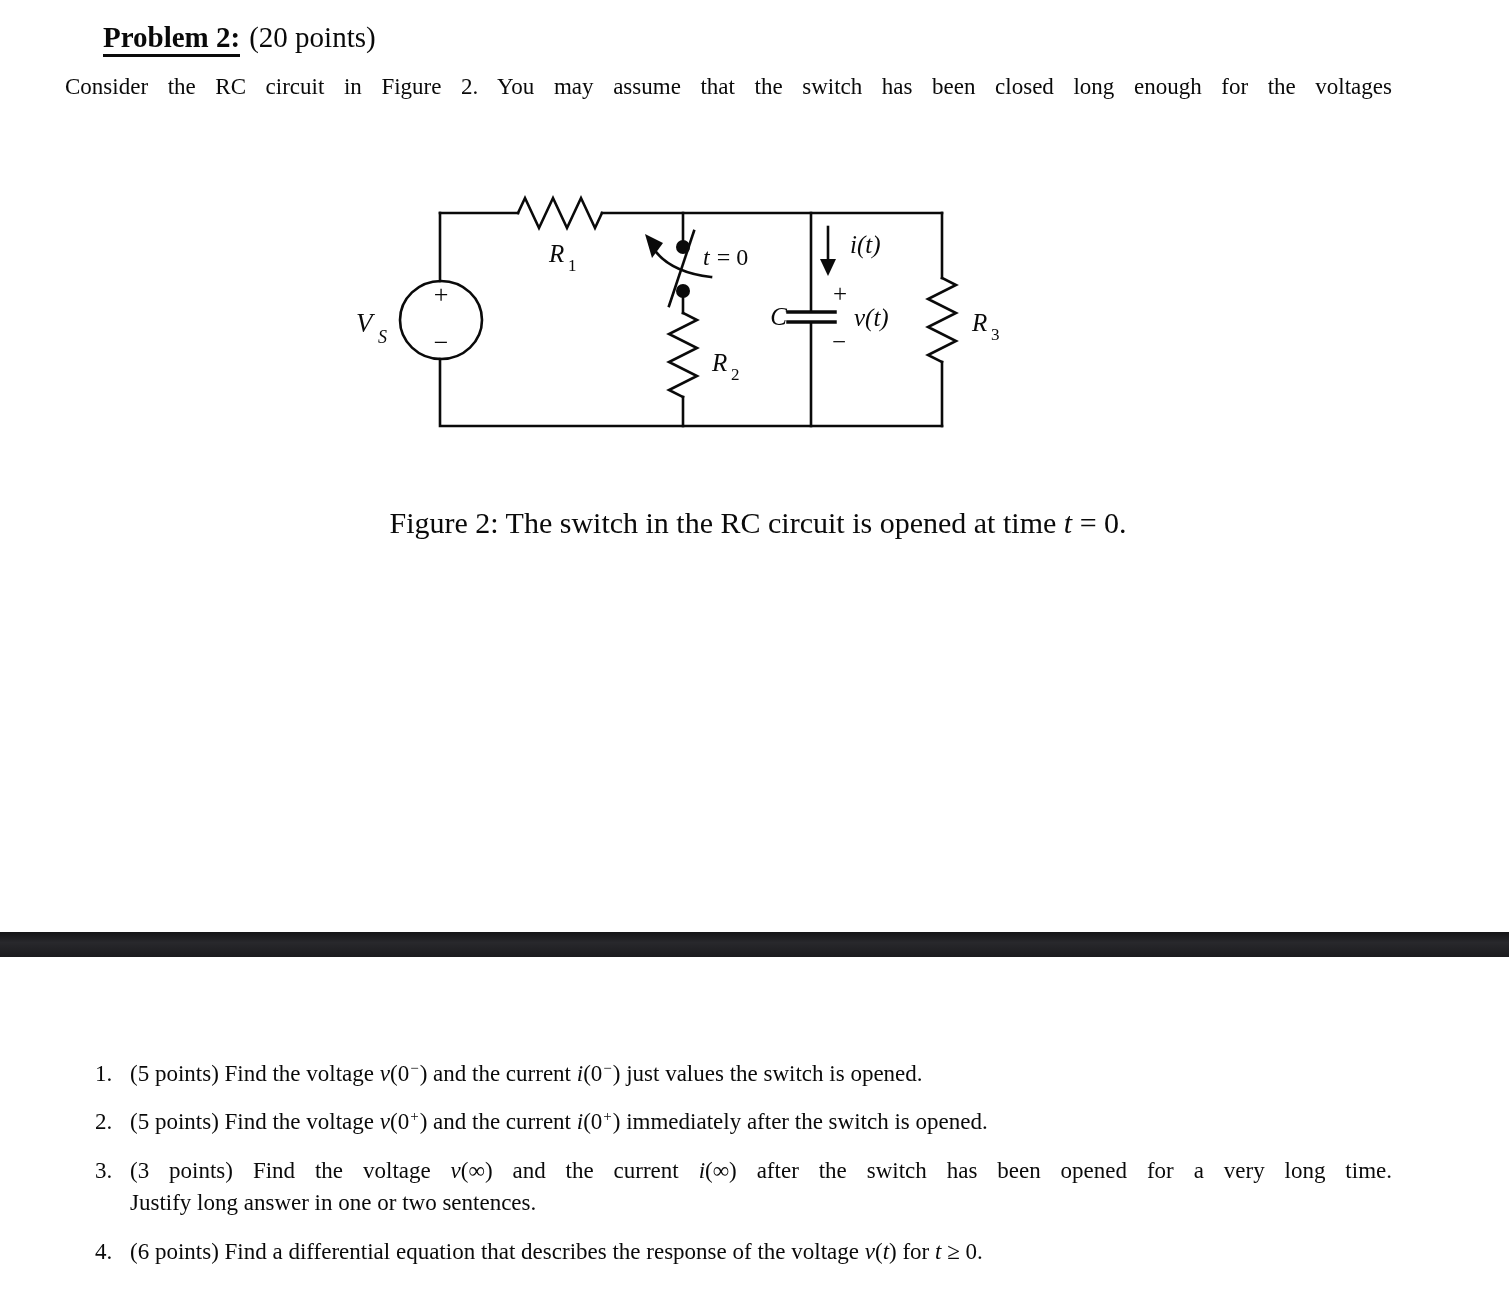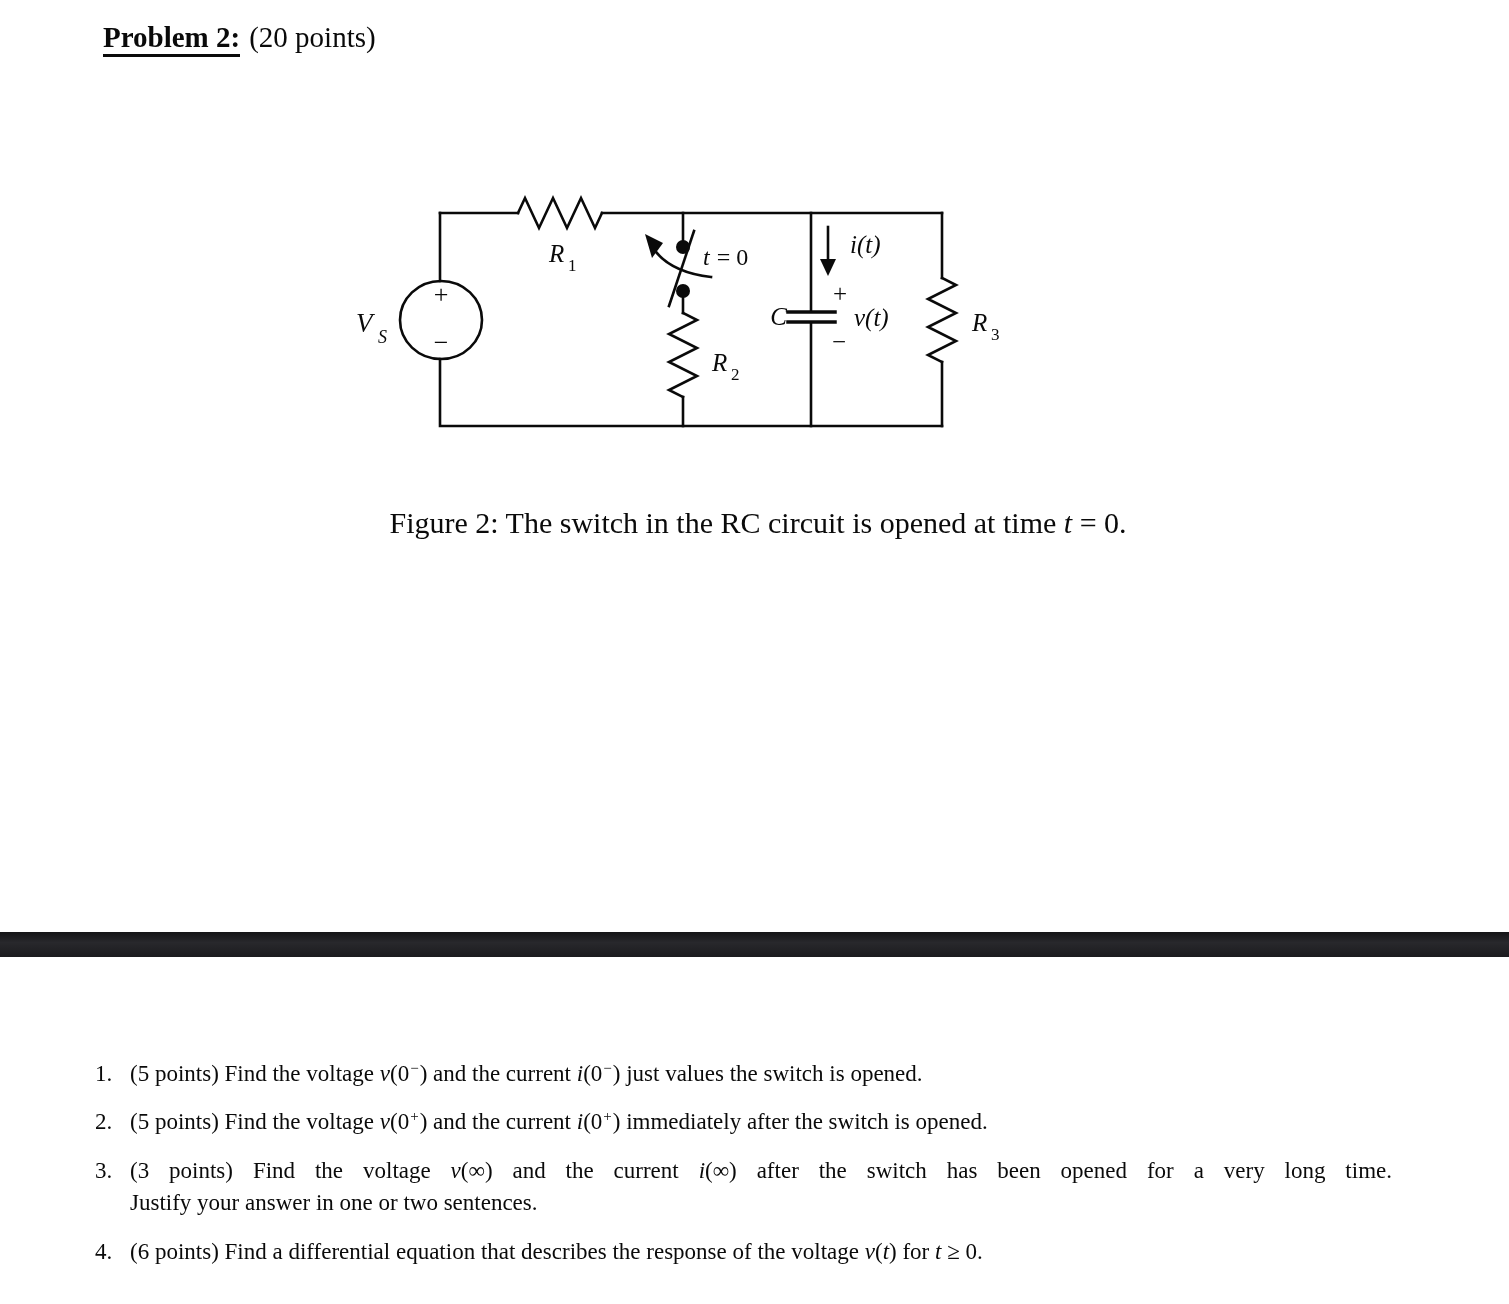--- a/index.html
+++ b/index.html
@@ -34,20 +34,21 @@
   .q-line1{width:1262px;}
 </style>
 </head>
 <body>
 
 <div class="abs" id="title">
   <span class="bold-part">Problem 2:</span><span class="suffix">(20 points)</span>
 </div>
 
 <div class="abs" id="intro">
+  <div class="stretch"><span>Consider the RC circuit in Figure 2. You may assume that the switch has been closed long enough for the voltages</span></div>
 </div>
 
 <svg class="abs" id="circuit" width="720" height="260" viewBox="340 190 720 260">
   <g stroke="#0a0a0a" stroke-width="2.6" fill="none" stroke-linecap="square">
     <path d="M440,213 H518"></path>
     <path d="M518,213 L525,198 L539,228 L553,198 L567,228 L581,198 L595,228 L602,213"></path>
     <path d="M602,213 H942"></path>
     <path d="M440,213 V281"></path>
     <ellipse cx="441" cy="320" rx="41" ry="39"></ellipse>
     <path d="M440,359 V426 H942"></path>
@@ -99,18 +100,18 @@
 <div>
   <div class="q-num" style="top:1058px">1.</div>
   <div class="q-text" style="top:1058px"><span>(5 points) Find the voltage </span><span class="it">v</span><span>(0</span><sup>−</sup><span>) and the current </span><span class="it">i</span><span>(0</span><sup>−</sup><span>) just values the switch is opened.</span></div>
 
   <div class="q-num" style="top:1106px">2.</div>
   <div class="q-text" style="top:1106px"><span>(5 points) Find the voltage </span><span class="it">v</span><span>(0</span><sup>+</sup><span>) and the current </span><span class="it">i</span><span>(0</span><sup>+</sup><span>) immediately after the switch is opened.</span></div>
 
   <div class="q-num" style="top:1155px">3.</div>
   <div class="q-text wrap" style="top:1155px">
     <div class="q-line1 stretch"><span>(3 points) Find the voltage </span><span class="it">v</span><span>(∞) and the current </span><span class="it">i</span><span>(∞) after the switch has been opened for a very long time.</span></div>
-    <div><span>Justify your answer in one or two sentences.</span></div>
+    <div><span>Justify long answer in one or two sentences.</span></div>
   </div>
 
   <div class="q-num" style="top:1236px">4.</div>
   <div class="q-text" style="top:1236px"><span>(6 points) Find a differential equation that describes the response of the voltage </span><span class="it">v</span><span>(</span><span class="it">t</span><span>) for </span><span class="it">t</span><span> ≥ 0.</span></div>
 </div>
 
 </body></html>

